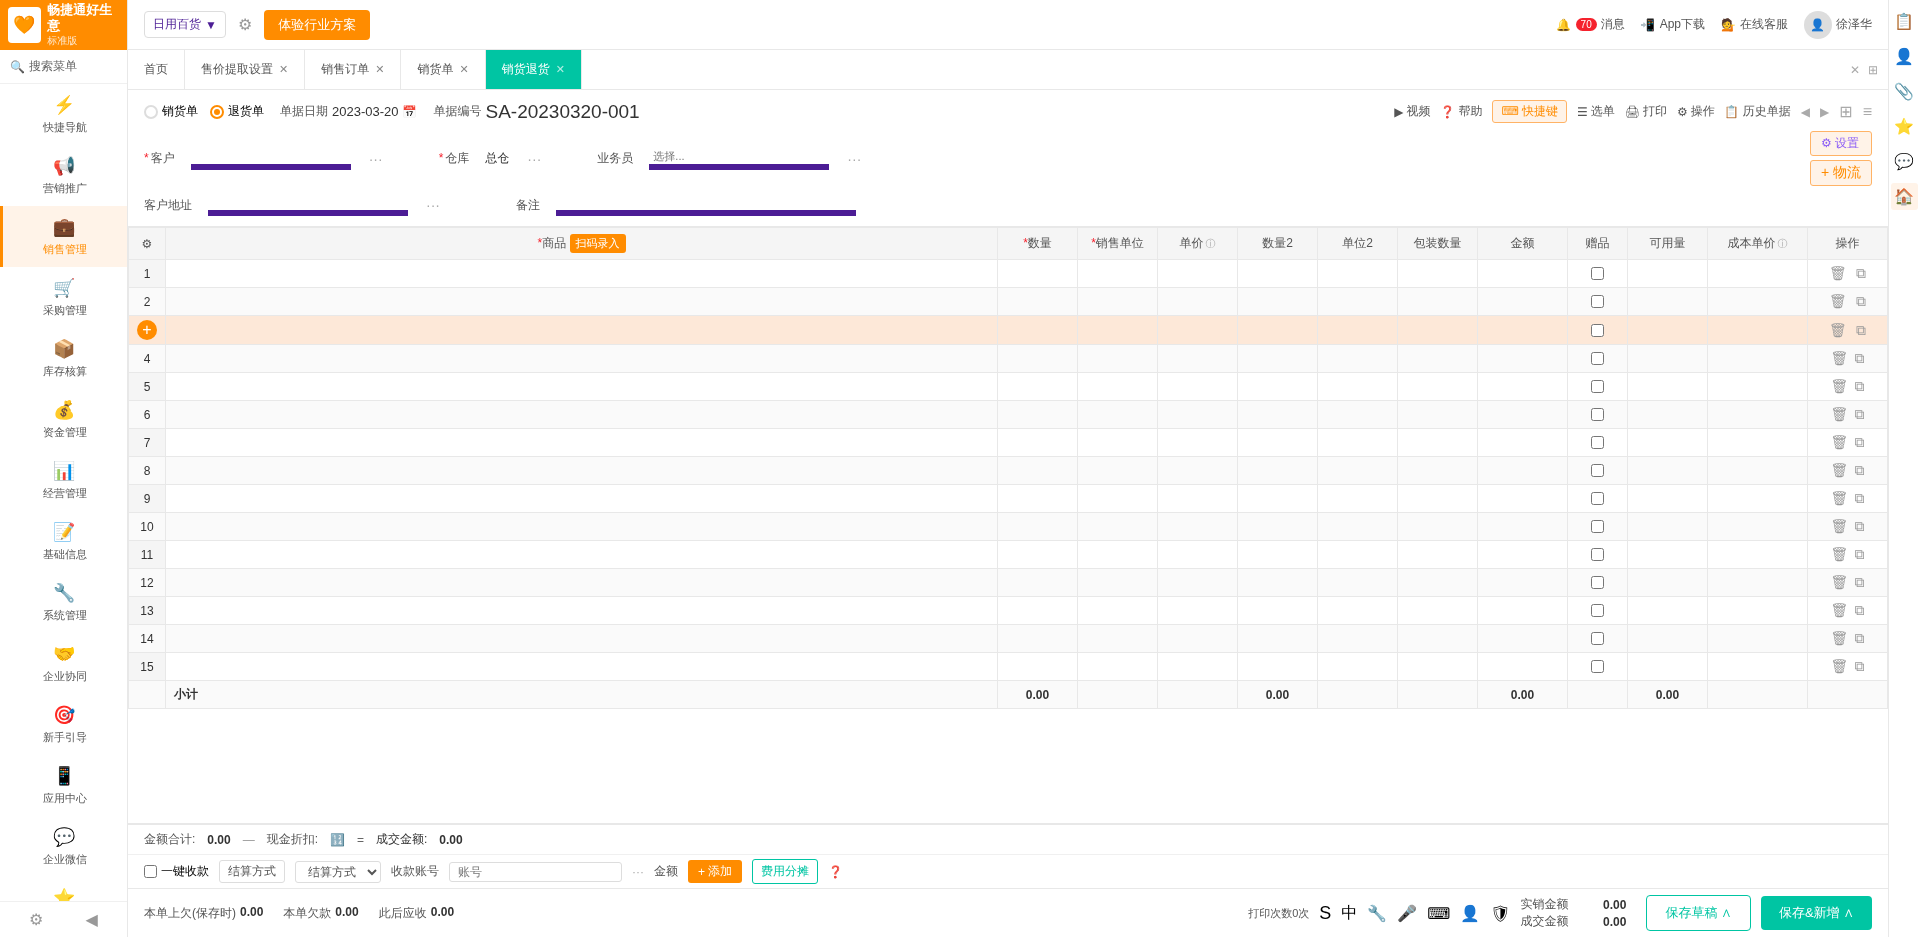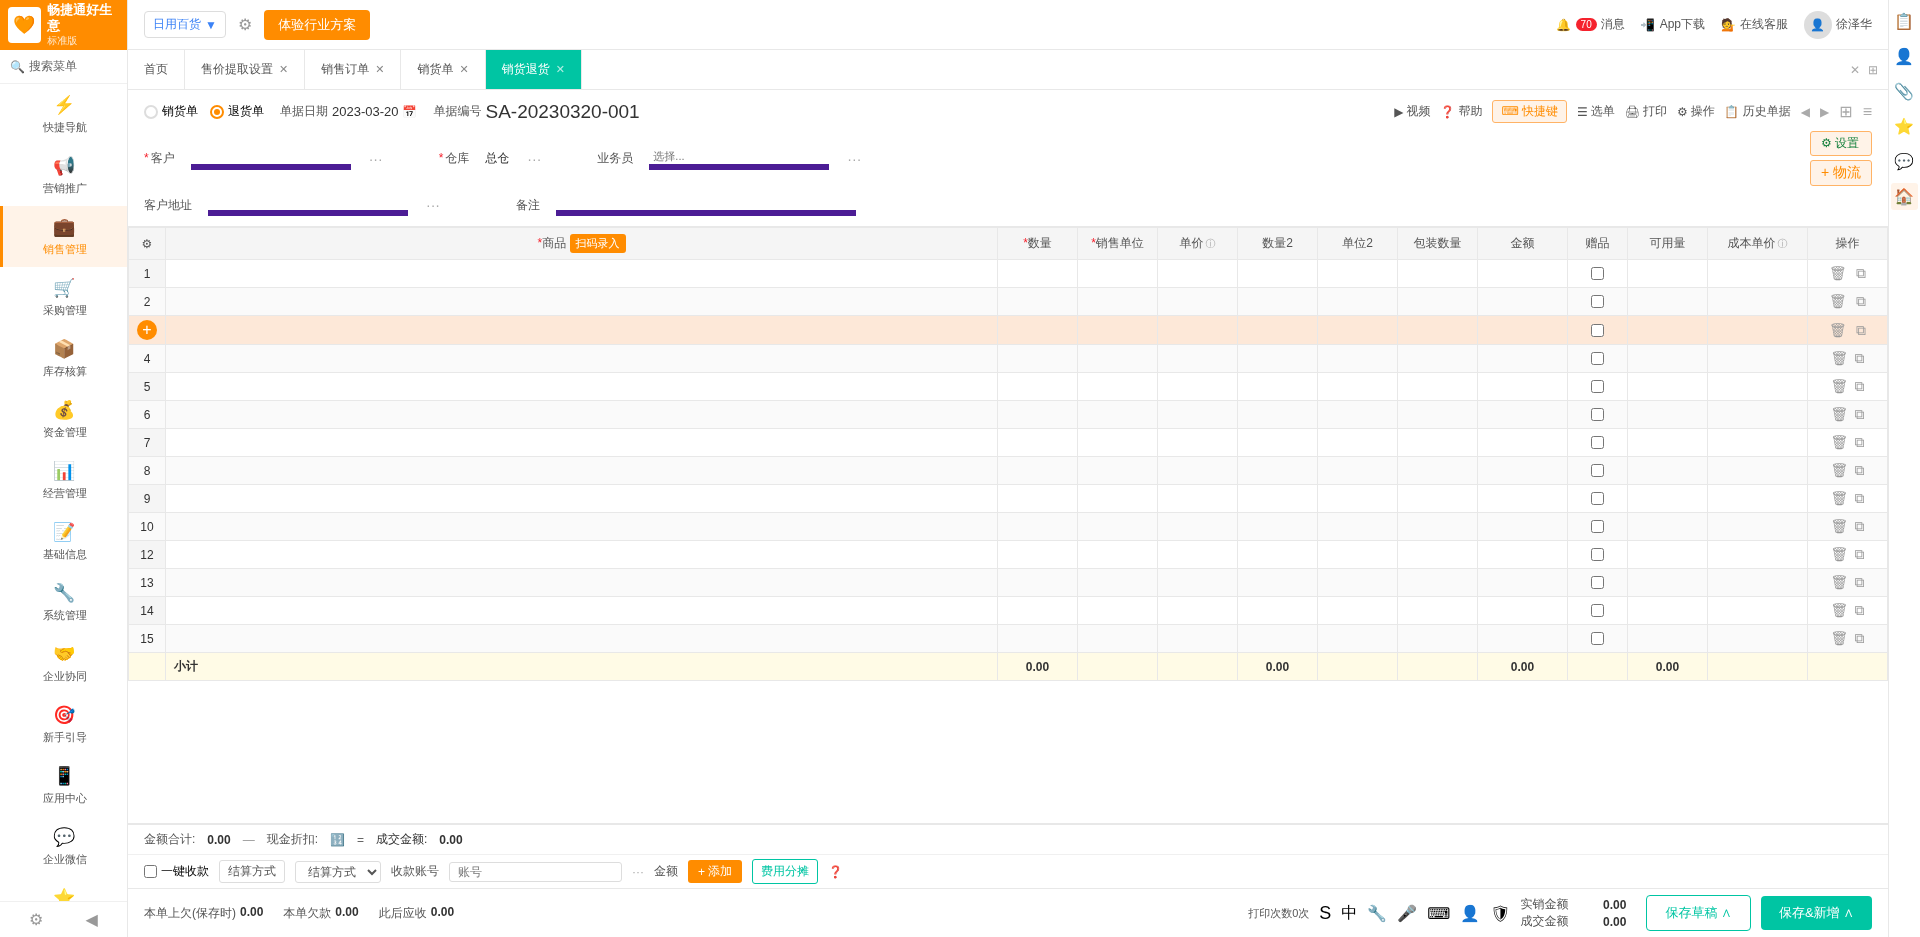--- a/index.html
+++ b/index.html
@@ -18,21 +18,21 @@
     .sidebar-item-icon { font-size: 18px; }
     .sidebar-item-label { font-size: 11px; text-align: center; }
     .sidebar-bottom { display: flex; align-items: center; justify-content: space-around; padding: 8px; border-top: 1px solid #f0f0f0; }
     .sidebar-bottom-btn { cursor: pointer; color: #999; font-size: 16px; }
 
     
     .main { flex: 1; display: flex; flex-direction: column; overflow: hidden; }
 
     
     .topbar { height: 50px; background: #fff; display: flex; align-items: center; padding: 0 16px; border-bottom: 1px solid #e8e8e8; gap: 12px; }
-    .topbar-select { display: flex; align-items: center; gap: 4px; border: 1px solid #ddd; border-radius: 4px; padding: 4px 8px; cursor: pointer; font-size: 12px; color: #3b82f6; }
+    .topbar-select { display: flex; align-items: center; gap: 4px; border: 1px solid #ddd; border-radius: 4px; padding: 4px 8px; cursor: pointer; font-size: 12px; color: #4c1d95; }
     .topbar-gear { color: #999; cursor: pointer; font-size: 16px; }
     .topbar-trial-btn { background: #ff8c00; color: #fff; border: none; border-radius: 4px; padding: 6px 14px; cursor: pointer; font-size: 13px; }
     .topbar-right { display: flex; align-items: center; gap: 16px; margin-left: auto; }
     .topbar-right-item { display: flex; align-items: center; gap: 4px; cursor: pointer; color: #555; font-size: 12px; }
     .topbar-badge { background: #f5222d; color: #fff; border-radius: 10px; font-size: 10px; padding: 1px 5px; }
     .topbar-avatar { width: 28px; height: 28px; background: #ddd; border-radius: 50%; display: flex; align-items: center; justify-content: center; font-size: 12px; color: #666; }
 
     
     .tabbar { height: 40px; background: #fff; display: flex; align-items: stretch; border-bottom: 1px solid #e8e8e8; padding: 0 0; justify-content: center; }
     .tab { display: flex; align-items: center; padding: 0 16px; cursor: pointer; color: #555; font-size: 13px; border-right: 1px solid #e8e8e8; gap: 6px; white-space: nowrap; }
@@ -54,21 +54,21 @@
     .radio-circle.checked::after { content: ''; width: 6px; height: 6px; background: #ff8c00; border-radius: 50%; }
     .form-label { color: #555; font-size: 12px; white-space: nowrap; }
     .form-label.required::before { content: '*'; color: #f5222d; margin-right: 2px; }
     .form-input { border: none; border-bottom: 6px solid #4c1d95; padding: 2px 4px; font-size: 11px; color: #ef4444; min-width: 120px; outline: none; }
     .form-date { display: flex; align-items: center; gap: 4px; }
     .form-date-val { font-size: 13px; color: #333; }
     .form-serial { font-size: 19px; color: #333; }
     .form-dots { color: #aaa; font-size: 14px; cursor: pointer; margin-left: 2px; }
     .toolbar-btn { display: flex; align-items: center; gap: 3px; cursor: pointer; color: #555; font-size: 12px; }
     .toolbar-btn-orange { background: #fff3e8; border: 1px solid #ffb366; color: #ff8c00; border-radius: 3px; padding: 2px 8px; cursor: pointer; font-size: 12px; }
-    .setup-btn { background: #fff3e8; border: 1px solid #ffb366; color: #15803d; border-radius: 3px; padding: 3px 10px; cursor: pointer; font-size: 12px; display: flex; align-items: center; gap: 3px; }
+    .setup-btn { background: #fff3e8; border: 1px solid #ffb366; color: #8b5cf6; border-radius: 3px; padding: 3px 10px; cursor: pointer; font-size: 12px; display: flex; align-items: center; gap: 3px; }
     .add-logistics-btn { background: #fff3e8; border: 1px solid #ffb366; color: #ff8c00; border-radius: 3px; padding: 3px 10px; cursor: pointer; font-size: 14px; display: flex; align-items: center; gap: 3px; }
     .form-btns-col { display: flex; flex-direction: column; gap: 4px; margin-left: auto; }
 
     
     .table-section { flex: 1; overflow: auto; background: #fff; margin: 0; }
     .data-table { width: 100%; border-collapse: collapse; font-size: 12px; }
     .data-table th { background: #f5f5f5; color: #555; padding: 6px 8px; border: 1px solid #e8e8e8; text-align: center; font-weight: normal; white-space: nowrap; position: sticky; top: 0; z-index: 2; }
     .data-table td { padding: 4px 8px; border: 1px solid #e8e8e8; color: #333; text-align: center; height: 28px; }
     .data-table tr:nth-child(even) td { background: #fafafa; }
     .data-table tr.highlighted-orange td { background: #fde8d8; }
@@ -577,20 +577,39 @@
               <td>
                 <div class="checkbox-cell">
                   <input type="checkbox" style="">
                 </div>
               </td>
               <td></td>
               <td></td>
               <td><span class="action-icon">🗑</span><span class="action-icon">⧉</span></td>
             </tr>
           <tr>
+              <td class="col-num">11</td>
+              <td></td>
+              <td></td>
+              <td></td>
+              <td></td>
+              <td></td>
+              <td></td>
+              <td></td>
+              <td></td>
+              <td>
+                <div class="checkbox-cell">
+                  <input type="checkbox" style="">
+                </div>
+              </td>
+              <td></td>
+              <td></td>
+              <td><span class="action-icon">🗑</span><span class="action-icon">⧉</span></td>
+            </tr>
+          <tr>
               <td class="col-num">12</td>
               <td></td>
               <td></td>
               <td></td>
               <td></td>
               <td></td>
               <td></td>
               <td></td>
               <td></td>
               <td>

